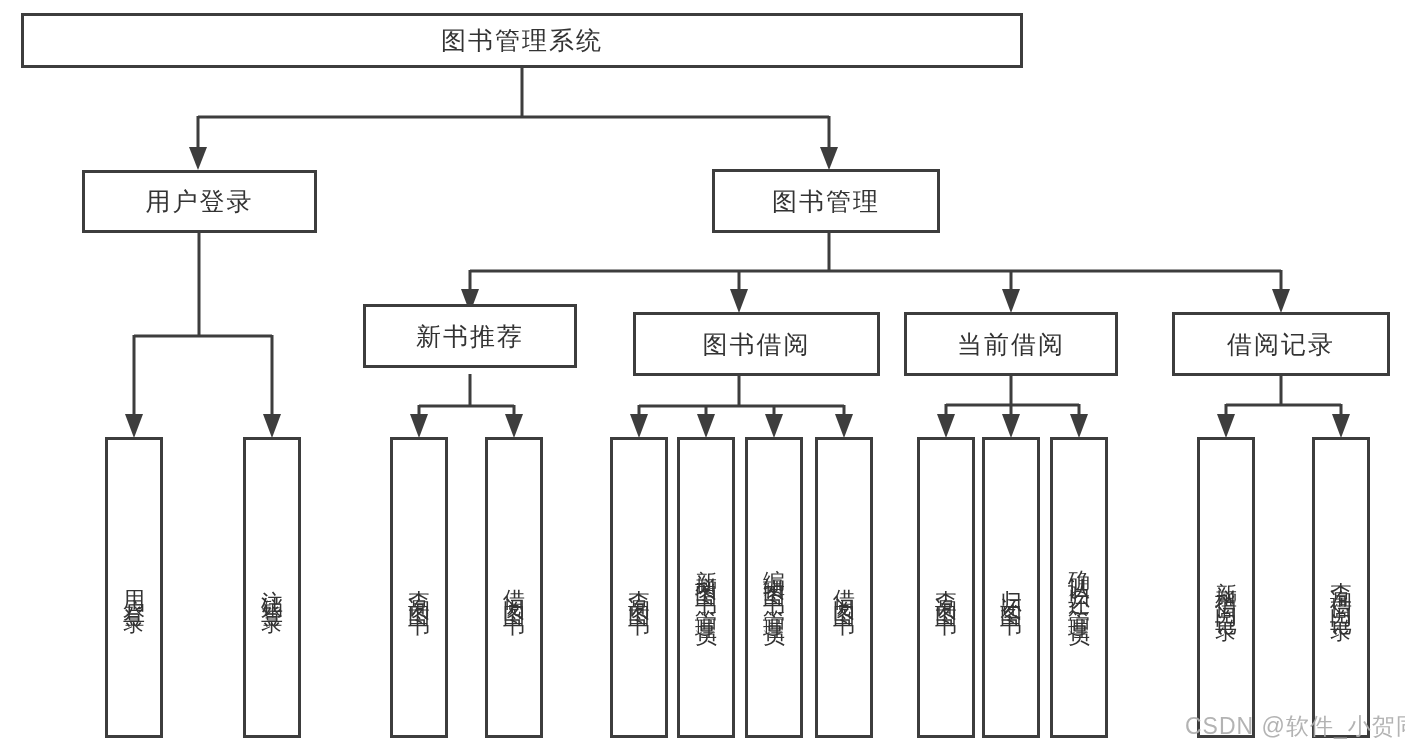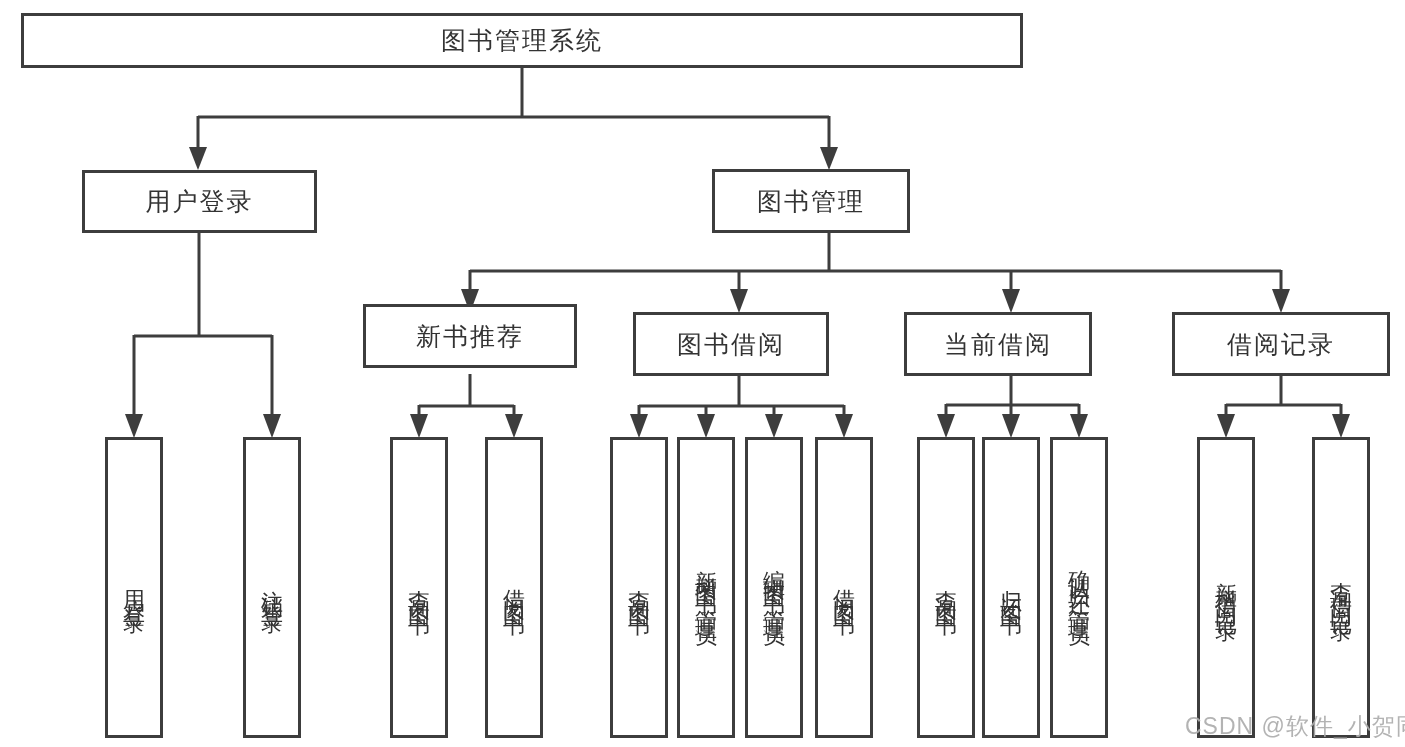--- a/index.html
+++ b/index.html
@@ -92,31 +92,31 @@
     </g>
   </svg>
 
   <div class="box h" style="left:21px;top:13px;width:1002px;height:55px">
     <span>图书管理系统</span>
   </div>
 
   <div class="box h" style="left:82px;top:170px;width:235px;height:63px">
     <span>用户登录</span>
   </div>
-  <div class="box h" style="left:712px;top:169px;width:198px;height:64px">
+  <div class="box h" style="left:712px;top:169px;width:228px;height:64px">
     <span>图书管理</span>
   </div>
 
   <div class="box h" style="left:363px;top:304px;width:214px;height:64px">
     <span>新书推荐</span>
   </div>
-  <div class="box h" style="left:633px;top:312px;width:196px;height:64px">
+  <div class="box h" style="left:633px;top:312px;width:247px;height:64px">
     <span>图书借阅</span>
   </div>
-  <div class="box h" style="left:904px;top:312px;width:188px;height:64px">
+  <div class="box h" style="left:904px;top:312px;width:214px;height:64px">
     <span>当前借阅</span>
   </div>
   <div class="box h" style="left:1172px;top:312px;width:218px;height:64px">
     <span>借阅记录</span>
   </div>
 
   <div class="box v" style="left:105px;top:437px">
     <span class="vtext">用户登录</span>
   </div>
   <div class="box v" style="left:243px;top:437px">

